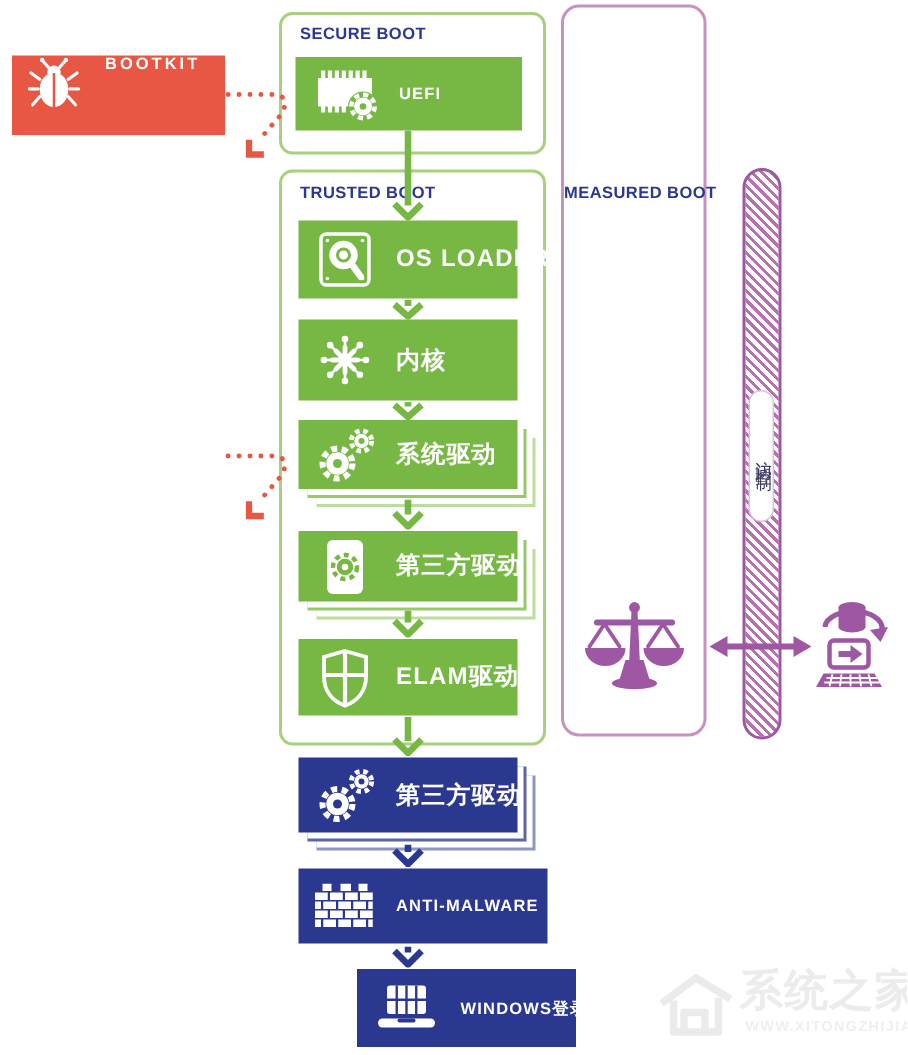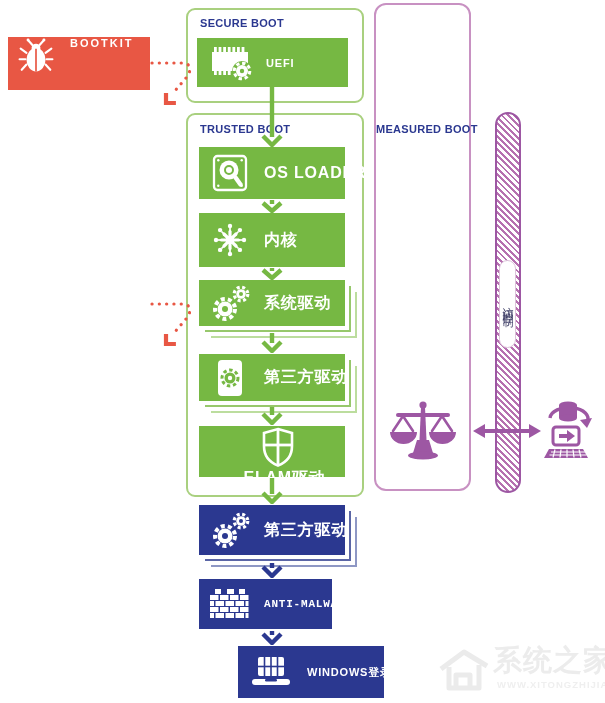--- a/index.html
+++ b/index.html
@@ -199,42 +199,42 @@
   <div class="step green stack-green" style="left:199px;top:354px;width:146px;height:47px;">
     <svg class="icon" width="40" height="40" viewBox="0 0 40 40">
       <rect x="8" y="2" width="24" height="36" rx="4" fill="#fff"></rect>
       <circle cx="20" cy="20" r="8" fill="none" stroke="#76b843" stroke-width="3" stroke-dasharray="3.4 2.7"></circle>
       <circle cx="20" cy="20" r="5.5" fill="#76b843"></circle>
       <circle cx="20" cy="20" r="2.2" fill="#fff"></circle>
     </svg>
     <span class="lbl">第三方驱动</span>
   </div>
 
-  <div class="step green" style="left:199px;top:426px;width:146px;height:51px;flex-direction:column;">
+  <div class="step green" style="left:199px;top:426px;width:146px;height:51px;">
     <svg class="icon" width="40" height="42" viewBox="0 0 40 42">
       <path d="M20,3 L34,7 V20 C34,30 28,36.5 20,39.5 C12,36.5 6,30 6,20 V7 Z" fill="none" stroke="#fff" stroke-width="2.6"></path>
       <line x1="20" y1="3.5" x2="20" y2="39" stroke="#fff" stroke-width="2.8"></line>
       <line x1="6.5" y1="19" x2="33.5" y2="19" stroke="#fff" stroke-width="2.8"></line>
     </svg>
     <span class="lbl">ELAM驱动</span>
   </div>
 
   <div class="step blue stack-blue" style="left:199px;top:505px;width:146px;height:50px;">
     <svg class="icon" width="40" height="38" viewBox="0 0 40 38">
       <circle cx="15" cy="25" r="7.5" fill="#fff"></circle>
       <circle cx="15" cy="25" r="10" fill="none" stroke="#fff" stroke-width="4" stroke-dasharray="4 3.1"></circle>
       <circle cx="15" cy="25" r="3" fill="#2b3890"></circle>
       <circle cx="31" cy="10" r="4.8" fill="#fff"></circle>
       <circle cx="31" cy="10" r="6.8" fill="none" stroke="#fff" stroke-width="3.2" stroke-dasharray="3 2.5"></circle>
       <circle cx="31" cy="10" r="2" fill="#2b3890"></circle>
     </svg>
     <span class="lbl">第三方驱动</span>
   </div>
 
-  <div class="step blue" style="left:199px;top:579px;width:133px;height:50px;font-family:Liberation Mono, monospace;">
+  <div class="step blue" style="left:199px;top:579px;width:166px;height:50px;">
     <svg class="icon" width="40" height="30" viewBox="0 0 40 30">
       <g fill="#fff">
         <rect x="5" y="0" width="6" height="5"></rect>
           <rect x="17" y="0" width="7" height="5"></rect>
           <rect x="29" y="0" width="6" height="5"></rect>
         <rect x="0" y="6" width="8.5" height="5"></rect>
           <rect x="10" y="6" width="8.5" height="5"></rect>
           <rect x="20" y="6" width="8.5" height="5"></rect>
           <rect x="30" y="6" width="8.5" height="5"></rect>
         <rect x="0" y="12" width="4" height="5"></rect>

